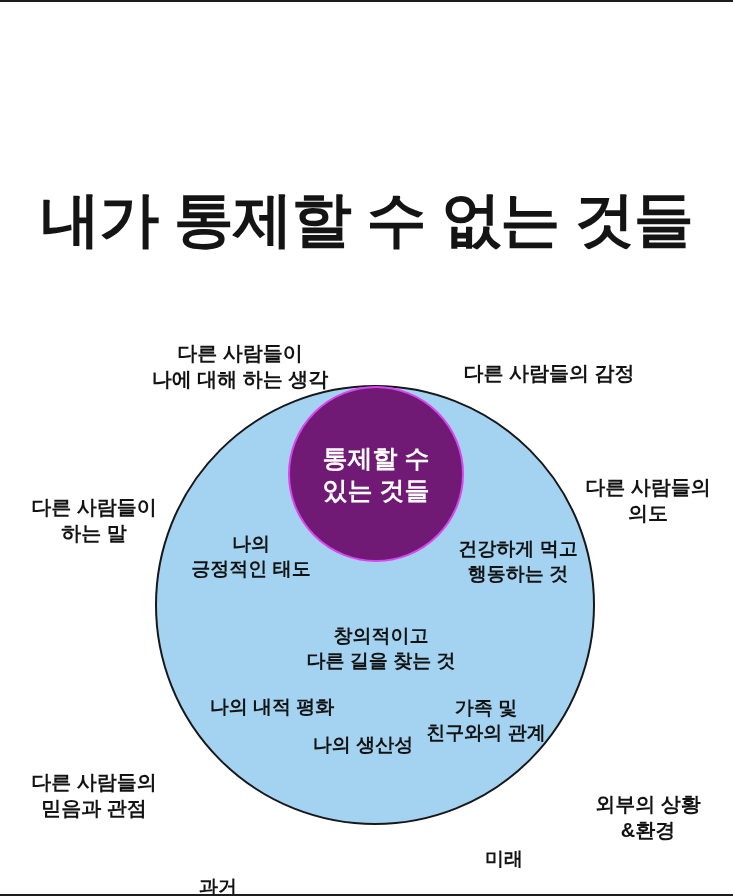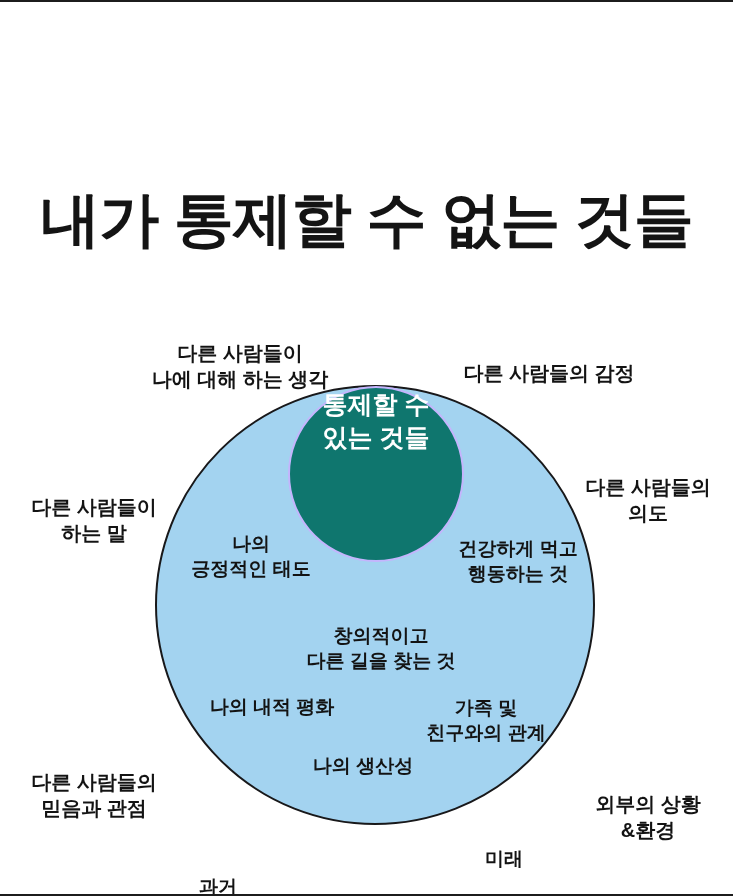--- a/index.html
+++ b/index.html
@@ -48,24 +48,25 @@
     border: 2px solid #18181a;
     box-sizing: border-box;
   }
   #inner-circle {
     position: absolute;
     left: 288px;
     top: 384px;
     width: 176px;
     height: 176px;
     border-radius: 50%;
-    background: #0f766e;
-    border: 2px solid #c4b5fd;
+    background: #701a75;
+    border: 2px solid #d946ef;
     box-sizing: border-box;
     display: flex;
+    align-items: center;
     justify-content: center;
   }
   #inner-circle .inner-label {
     color: #ffffff;
     font-size: 25px;
     font-weight: 700;
     line-height: 1.30;
     text-align: center;
     white-space: nowrap;
   }
@@ -90,21 +91,21 @@
   #lbl-intentions { left: 562px; top: 440px; width: 172px; }
   #lbl-beliefs    { left: -2px;  top: 735px; width: 192px; }
   #lbl-external   { left: 562px; top: 757px; width: 172px; }
 
   
   #lbl-attitude     { left: 148px; top: 529px; width: 206px; }
   #lbl-healthy      { left: 423px; top: 534px; width: 190px; }
   #lbl-creative     { left: 256px; top: 621px; width: 250px; }
   #lbl-inner-peace  { left: 174px; top: 692px; width: 196px; }
   #lbl-family       { left: 392px; top: 684px; width: 188px; margin-top: 9px; }
-  #lbl-productivity { left: 268px; top: 751px; width: 190px; }
+  #lbl-productivity { left: 268px; top: 730px; width: 190px; }
 
   
   #lbl-past   { left: 168px; top: 852px; width: 100px; }
   #lbl-future { left: 454px; top: 824px; width: 100px; }
 </style>
 </head>
 <body>
 
 <div id="page">
 

